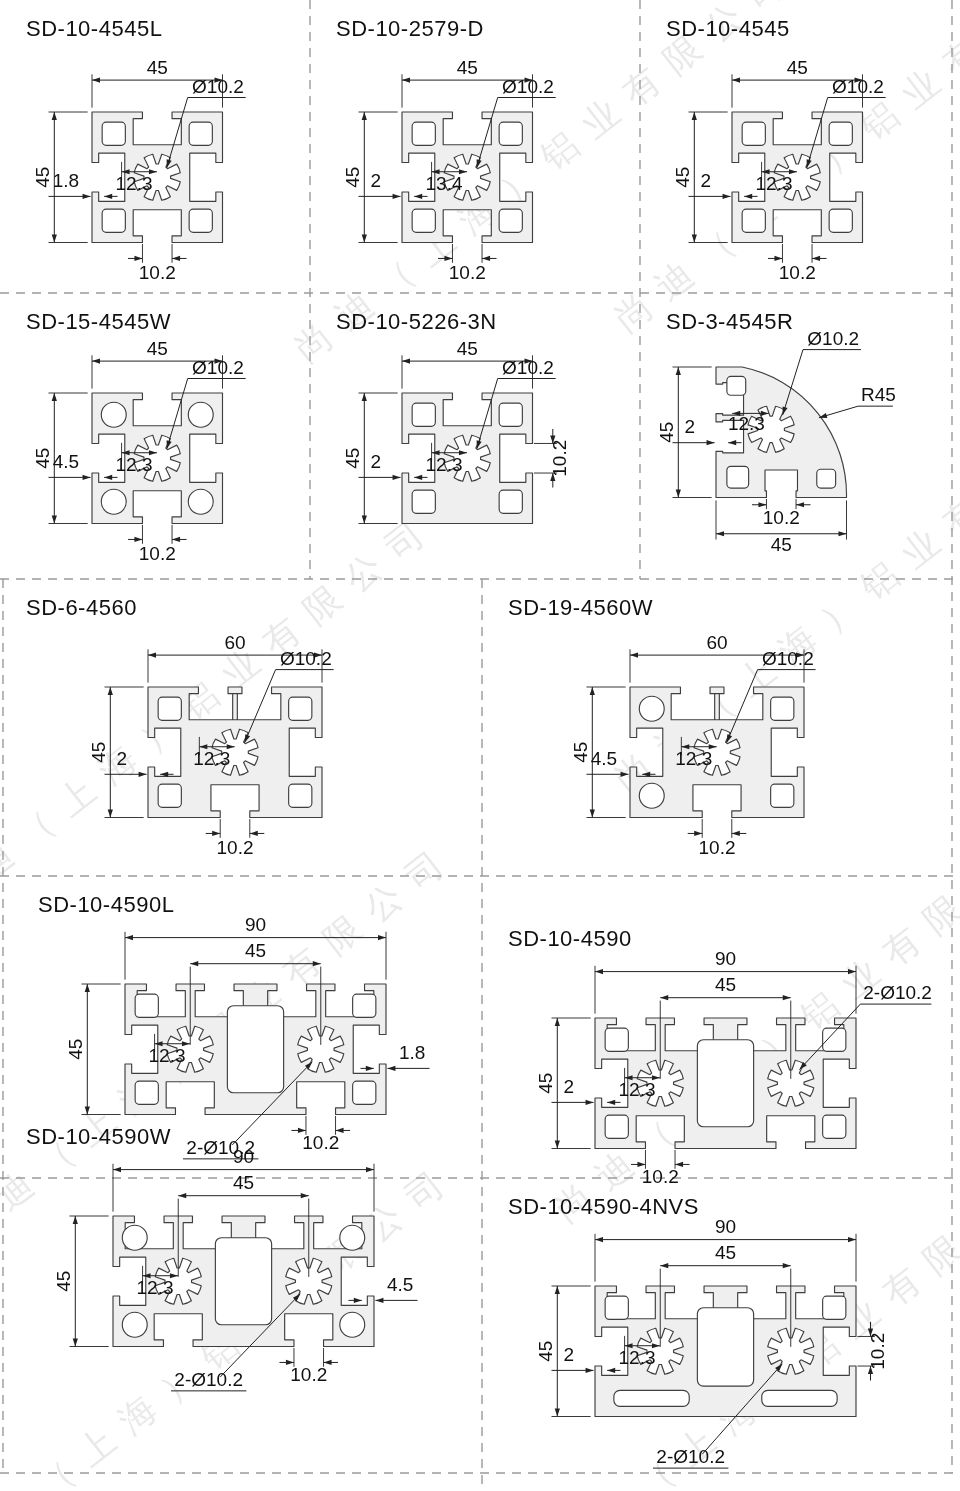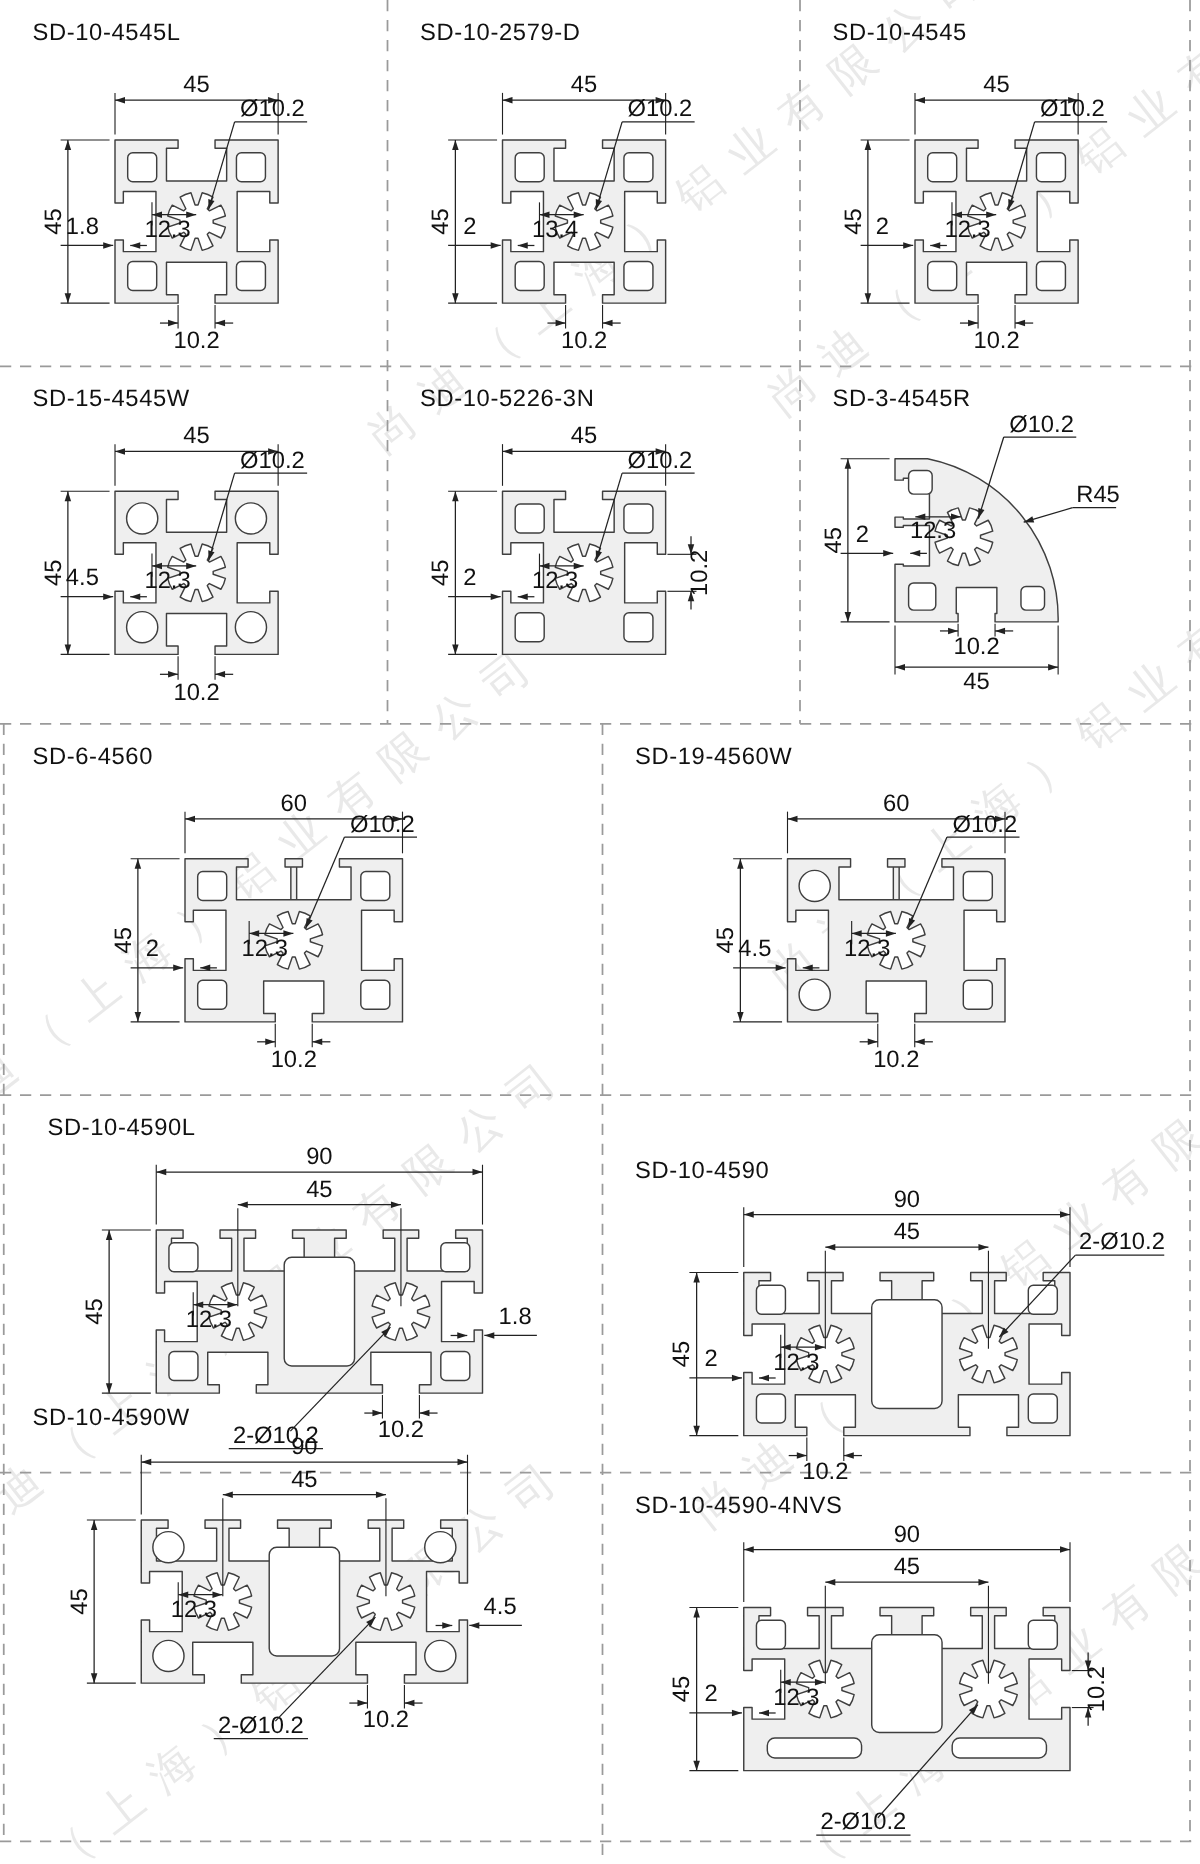--- a/index.html
+++ b/index.html
@@ -2,21 +2,21 @@
 <html><head>
 <meta charset="utf-8">
 <style>
   html,body{margin:0;padding:0;background:#fff;}
   #page{position:relative;width:960px;height:1491px;background:#fff;overflow:hidden;
         font-family:"Liberation Sans",sans-serif;}
   .wm{position:absolute;white-space:nowrap;color:rgba(120,120,120,0.16);
       font-size:36px;letter-spacing:16px;transform:rotate(-38deg);
       transform-origin:left center;z-index:0;pointer-events:none;}
   .cell{position:absolute;z-index:2;}
-  .cell-title{position:absolute;left:26px;top:16px;font-size:19px;color:#111;
+  .cell-title{position:absolute;left:26px;top:16px;font-size:22px;color:#111;
       letter-spacing:0.5px;}
   svg{position:absolute;left:0;top:0;overflow:visible;}
   #seps{position:absolute;left:0;top:0;z-index:1;}
   text{font-family:"Liberation Sans",sans-serif;}
 </style>
 </head>
 <body>
 
 <div id="page">
 

